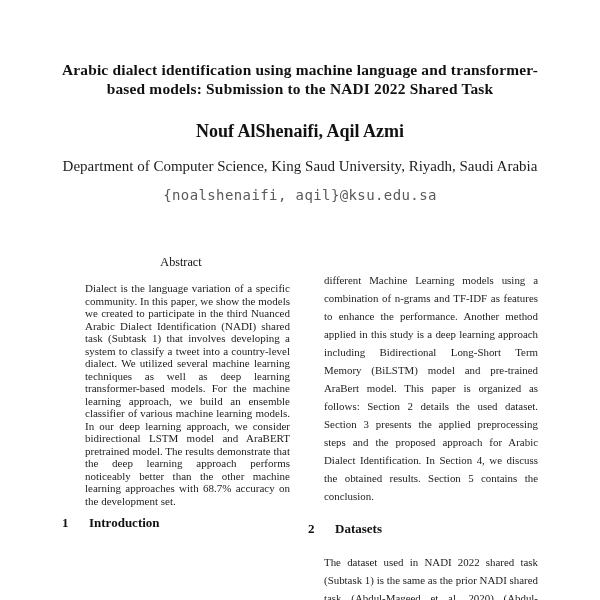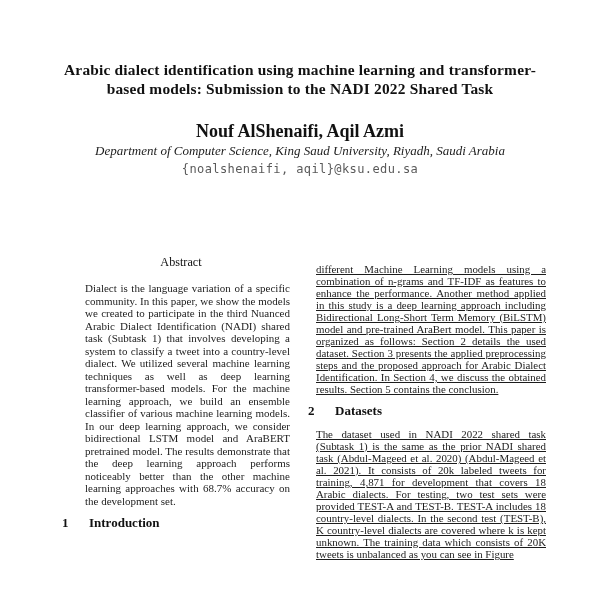--- a/index.html
+++ b/index.html
@@ -32,27 +32,26 @@
     color: #111111;
     letter-spacing: 0.2px;
   }
   .authors {
     margin-top: 23px;
     font-size: 18px;
     font-weight: bold;
     color: #111111;
   }
   .affiliation {
-    margin-top: 1px;
-    font-size: 13px;
-    font-style: italic;
+    margin-top: 16px;
+    font-size: 15px;
   }
   .email {
-    margin-top: 3px;
-    font-size: 12px;
+    margin-top: 12px;
+    font-size: 14px;
     font-family: "DejaVu Sans Mono", "Liberation Mono", monospace;
     color: #5a5a5a;
     letter-spacing: 0.4px;
   }
   .columns {
     position: absolute;
     top: 252px;
     left: 62px;
     width: 492px;
     height: 348px;
@@ -84,38 +83,37 @@
     font-size: 13px;
     font-weight: bold;
     color: #111111;
   }
   .section-number {
     display: inline-block;
     min-width: 10px;
     margin-right: 17px;
   }
   .body-text {
-    margin: 8px;
+    margin: 16px;
     font-size: 10.9px;
-    line-height: 12px;
+    line-height: 18px;
     text-align: justify;
-    text-decoration: underline;
   }
   .col-right .body-text.first {
     padding-top: 3px;
   }
 </style>
 </head>
 <body>
 
 <div class="page">
 
   <header class="paper-header">
     <h1 class="paper-title">
-      <span class="title-line">Arabic dialect identification using machine learning and transformer-</span><br>
+      <span class="title-line">Arabic dialect identification using machine language and transformer-</span><br>
       <span class="title-line">based models: Submission to the NADI 2022 Shared Task</span>
     </h1>
     <div class="authors">Nouf AlShenaifi, Aqil Azmi</div>
     <div class="affiliation">Department of Computer Science, King Saud University, Riyadh, Saudi Arabia</div>
     <div class="email">{noalshenaifi, aqil}@ksu.edu.sa</div>
   </header>
 
   <div class="columns">
 
     <div class="col-left">

